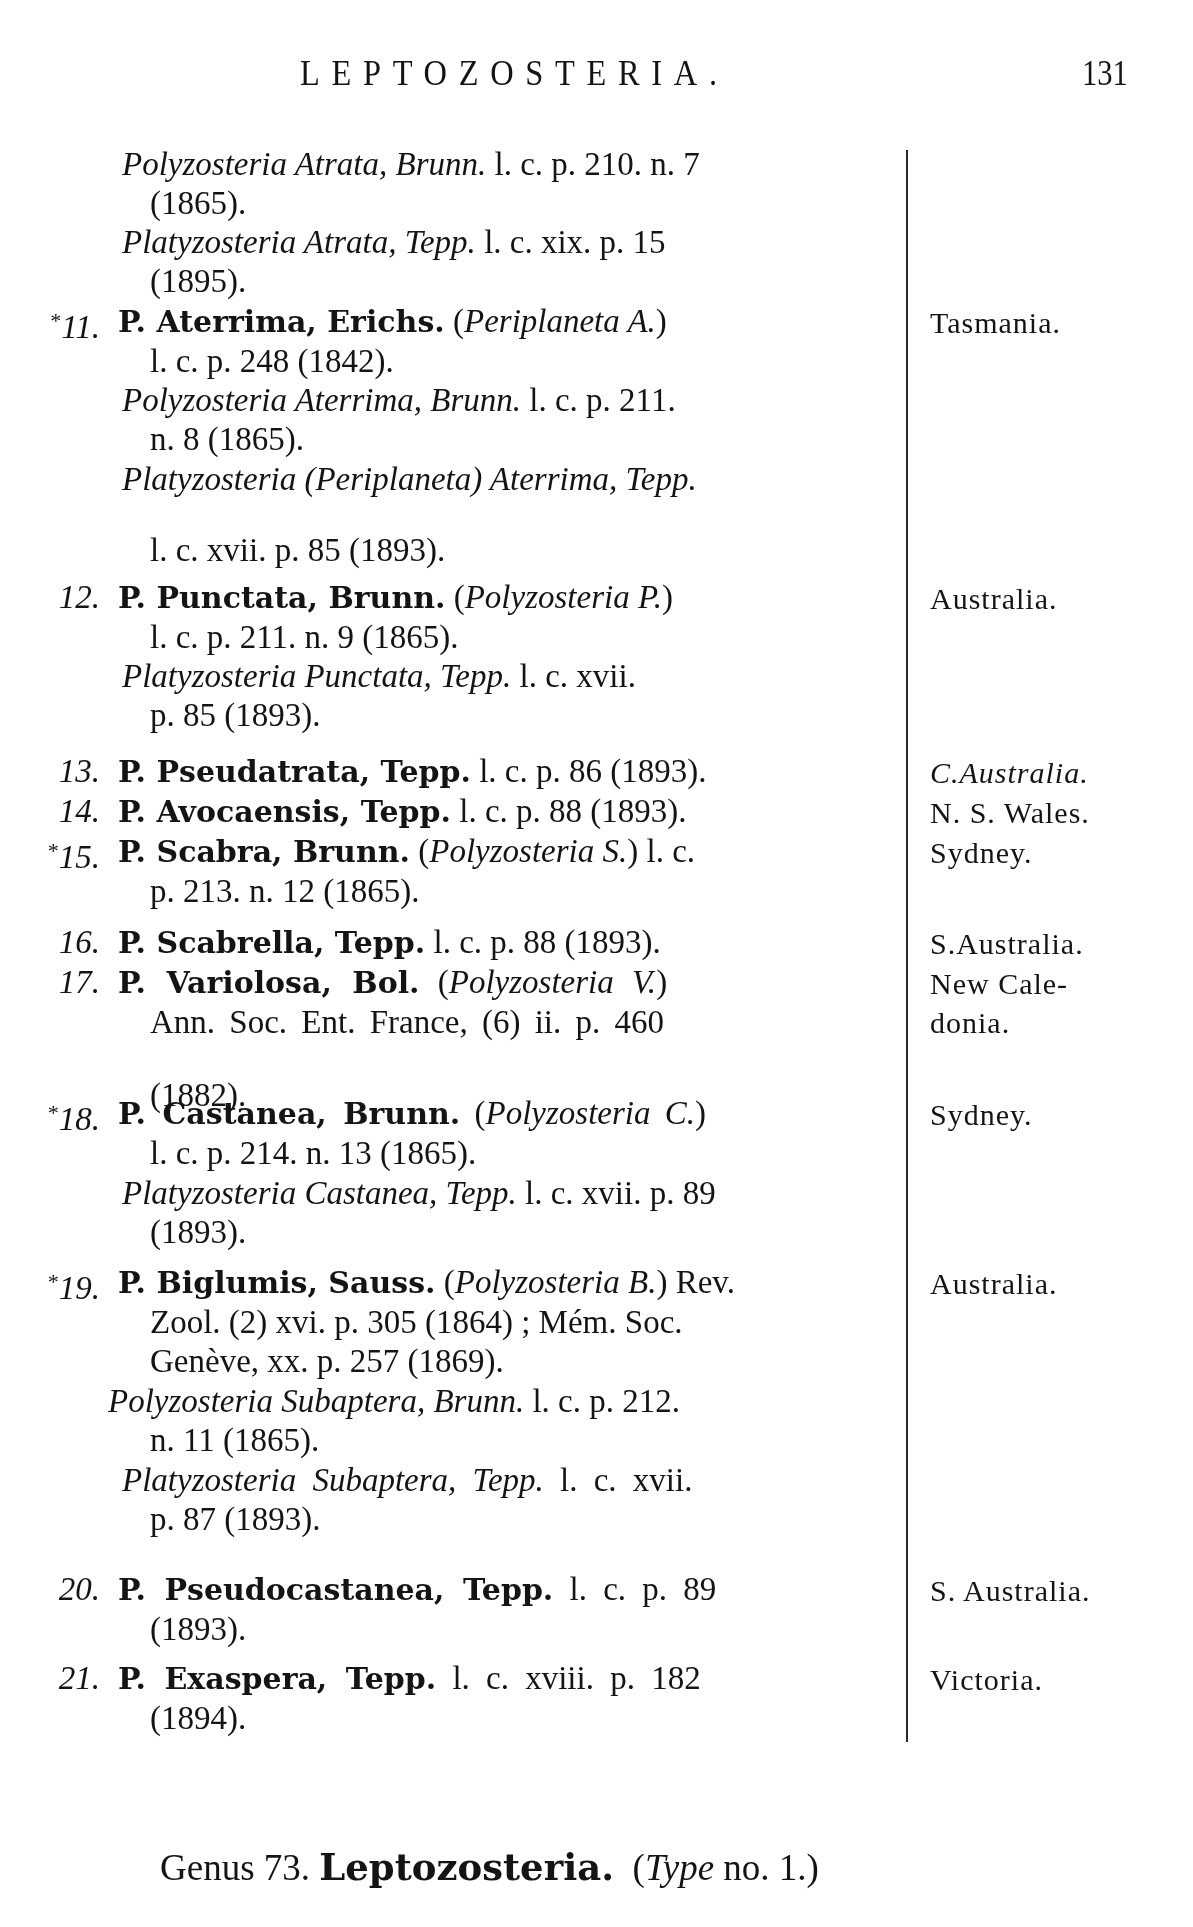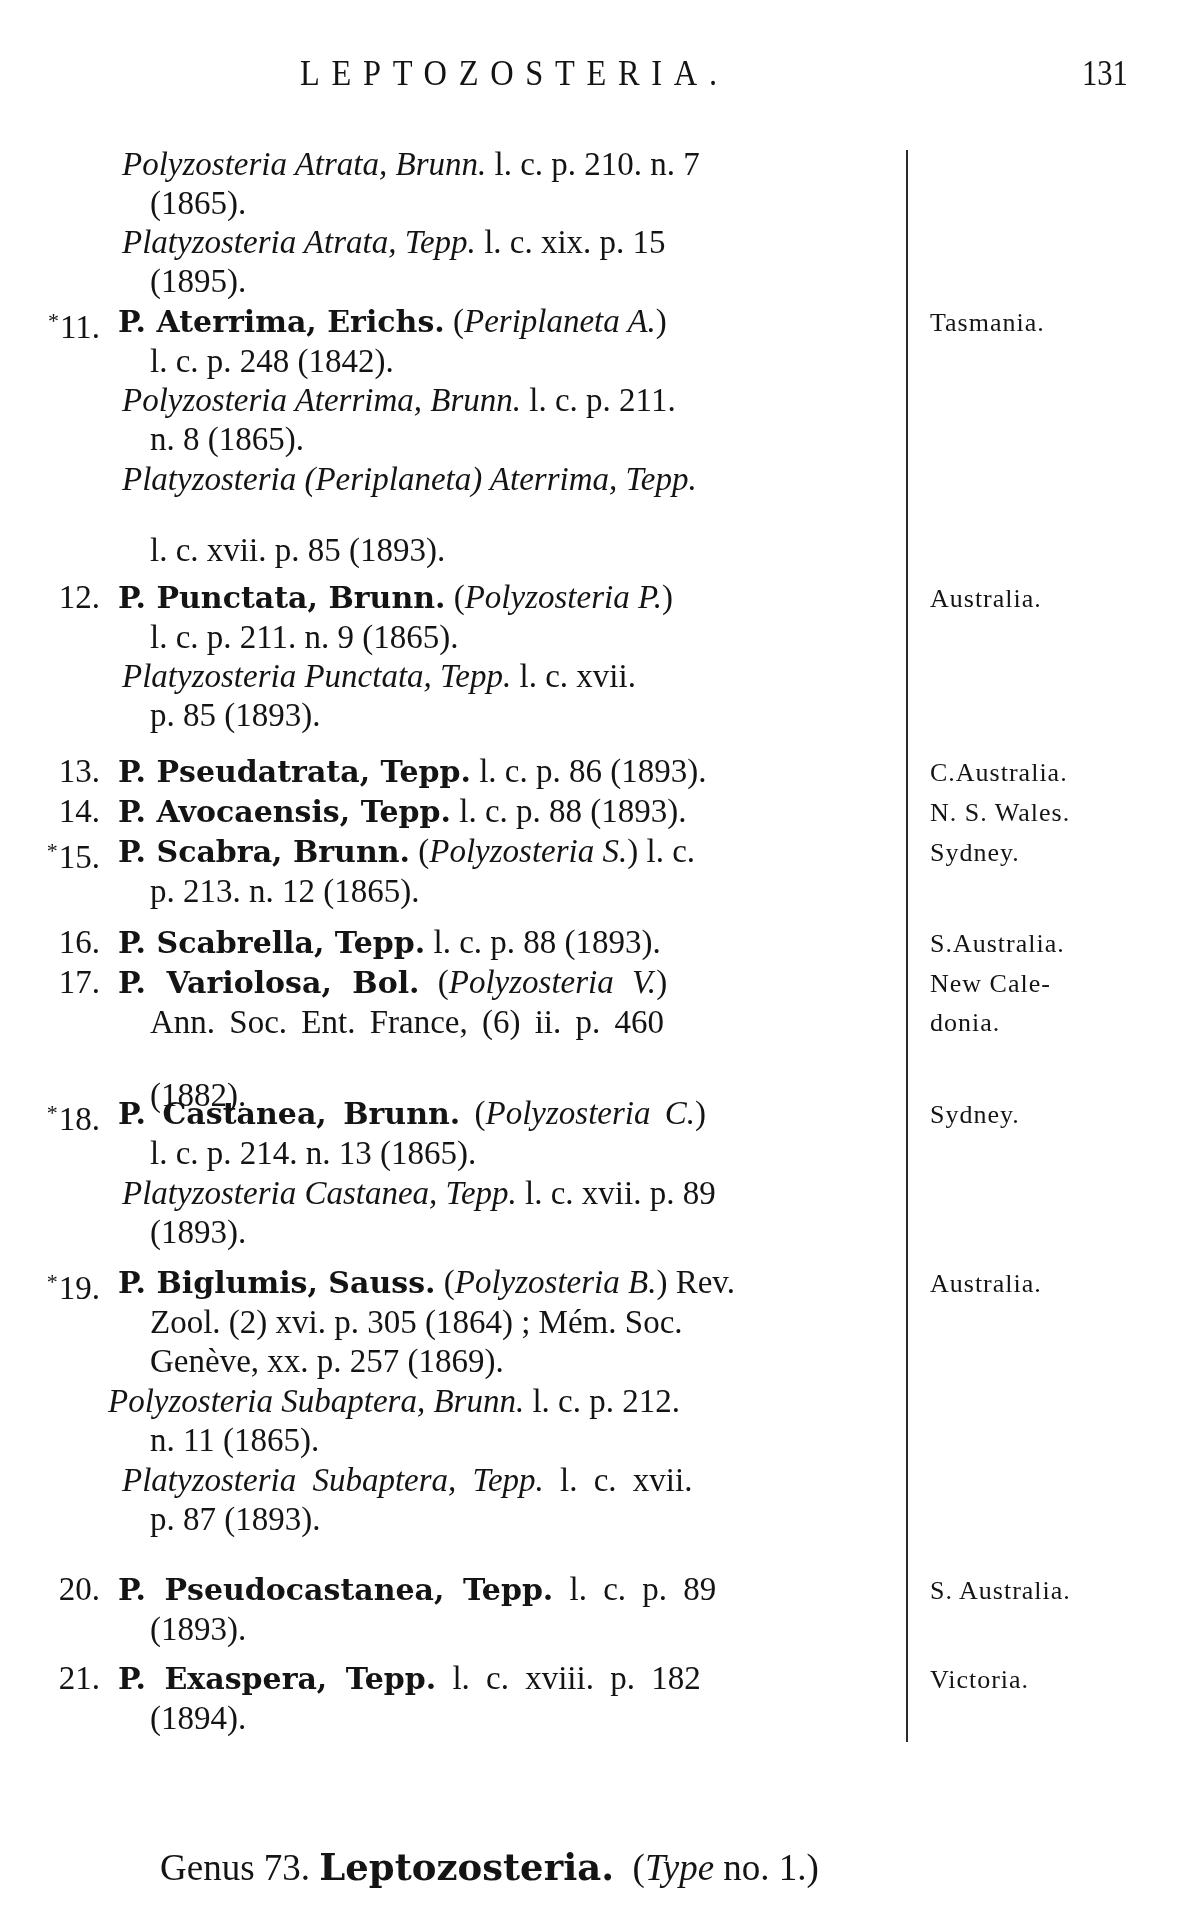--- a/index.html
+++ b/index.html
@@ -58,39 +58,40 @@
       position: absolute;
       font-size: 33px;
       line-height: 38px;
       white-space: nowrap;
     }
     .num {
       position: absolute;
       text-align: right;
       width: 100px;
       left: 0;
+      font-style: italic;
     }
     .star {
       font-size: 22px;
       vertical-align: 10px;
       margin-right: 1px;
     }
     .bold {
       font-family: "DejaVu Serif", "Liberation Serif", serif;
       font-weight: bold;
       font-size: 30px;
     }
     .ital {
       font-style: italic;
       margin-top: 48px;
     }
     .loc {
       position: absolute;
       left: 930px;
-      font-size: 26px;
+      font-size: 30px;
       line-height: 38px;
       white-space: nowrap;
       letter-spacing: 1px;
     }
     .genus {
       position: absolute;
       top: 1845px;
       left: 160px;
       font-size: 37px;
       white-space: nowrap;
@@ -163,21 +164,21 @@
   <div class="line" style="top:696px;left:150px;">
     <span>p. 85 (1893).</span>
   </div>
 
   <div class="line" style="top:752px;left:0;">
     <span class="num">13.</span>
     <span style="position:absolute;left:118px;">
       <span class="bold">P. Pseudatrata, Tepp.</span><span> l. c. p. 86 (1893).</span>
     </span>
   </div>
-  <div class="loc" style="top:754px;">C.Australia.</div>
+  <div class="loc" style="top:754px;font-style:italic;">C.Australia.</div>
 
   <div class="line" style="top:792px;left:0;">
     <span class="num">14.</span>
     <span style="position:absolute;left:118px;">
       <span class="bold">P. Avocaensis, Tepp.</span><span> l. c. p. 88 (1893).</span>
     </span>
   </div>
   <div class="loc" style="top:794px;">N. S. Wales.</div>
 
   <div class="line" style="top:832px;left:0;">

